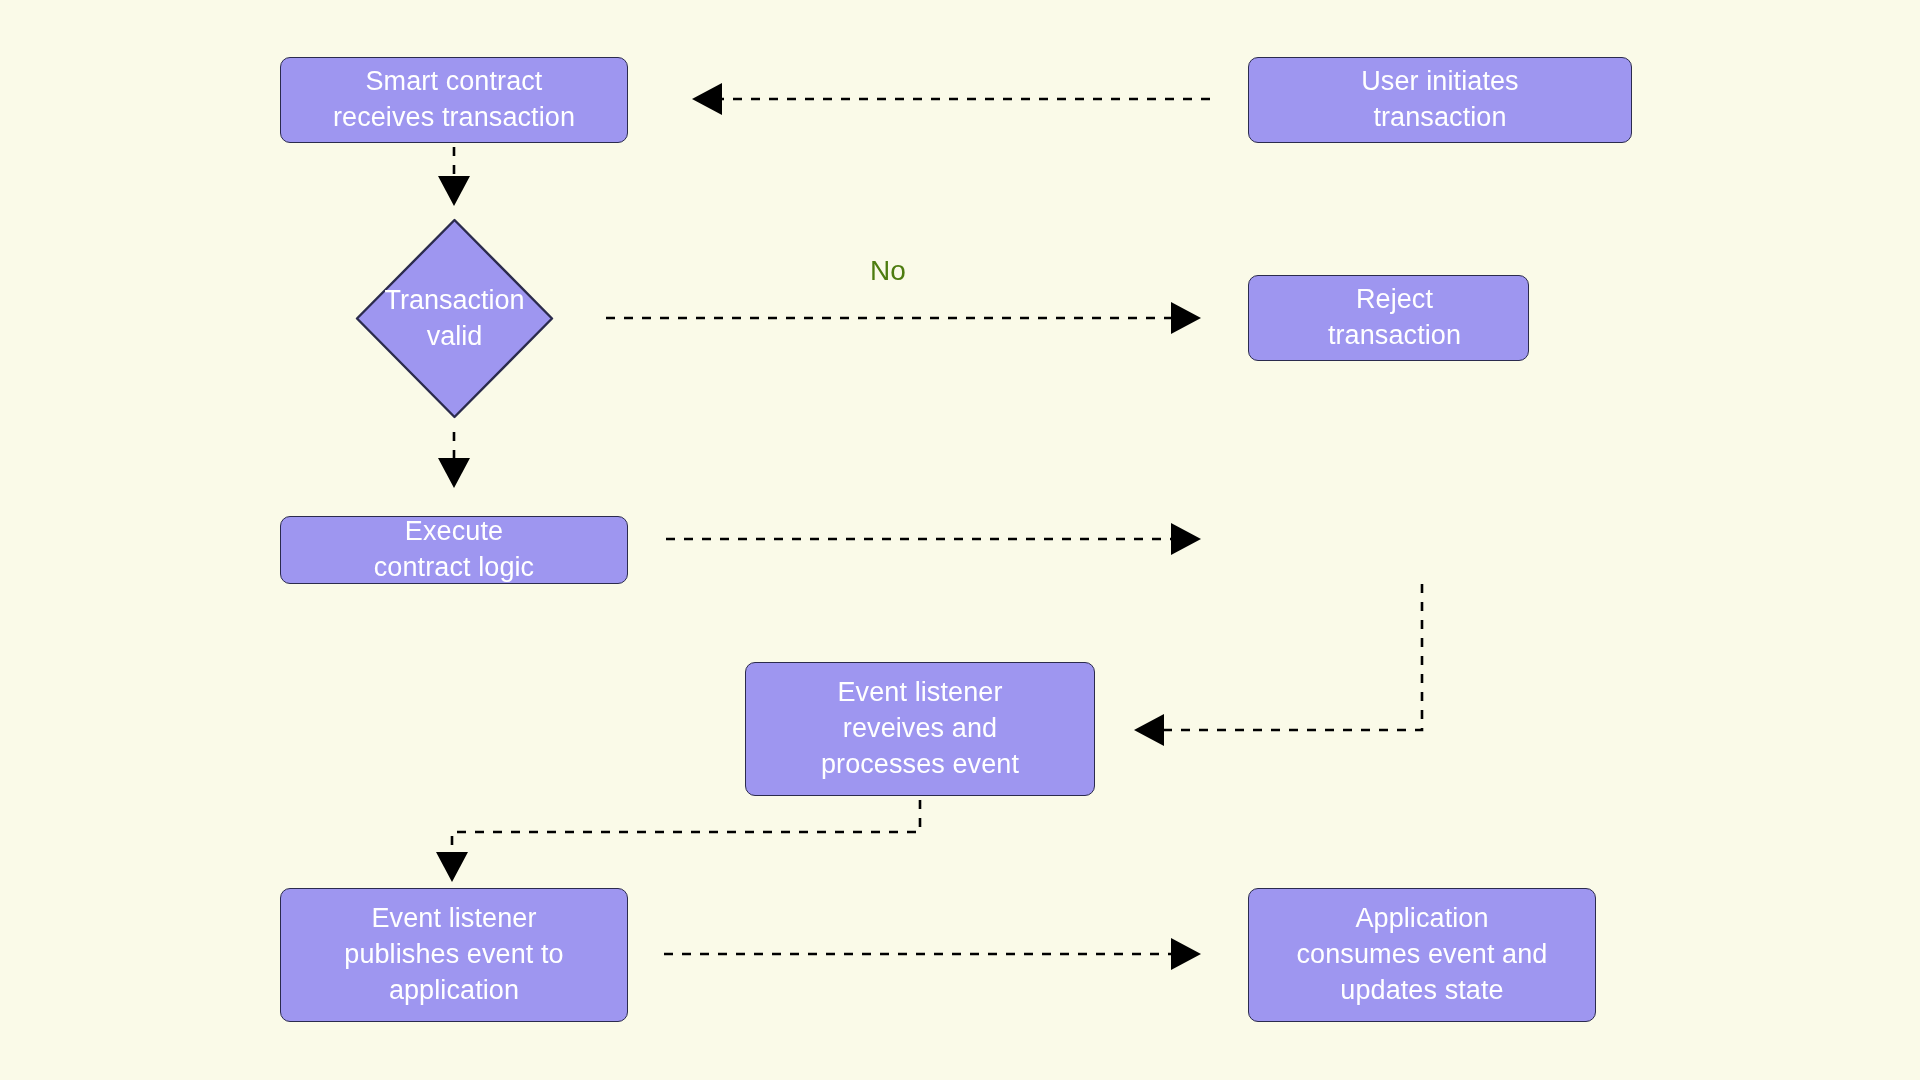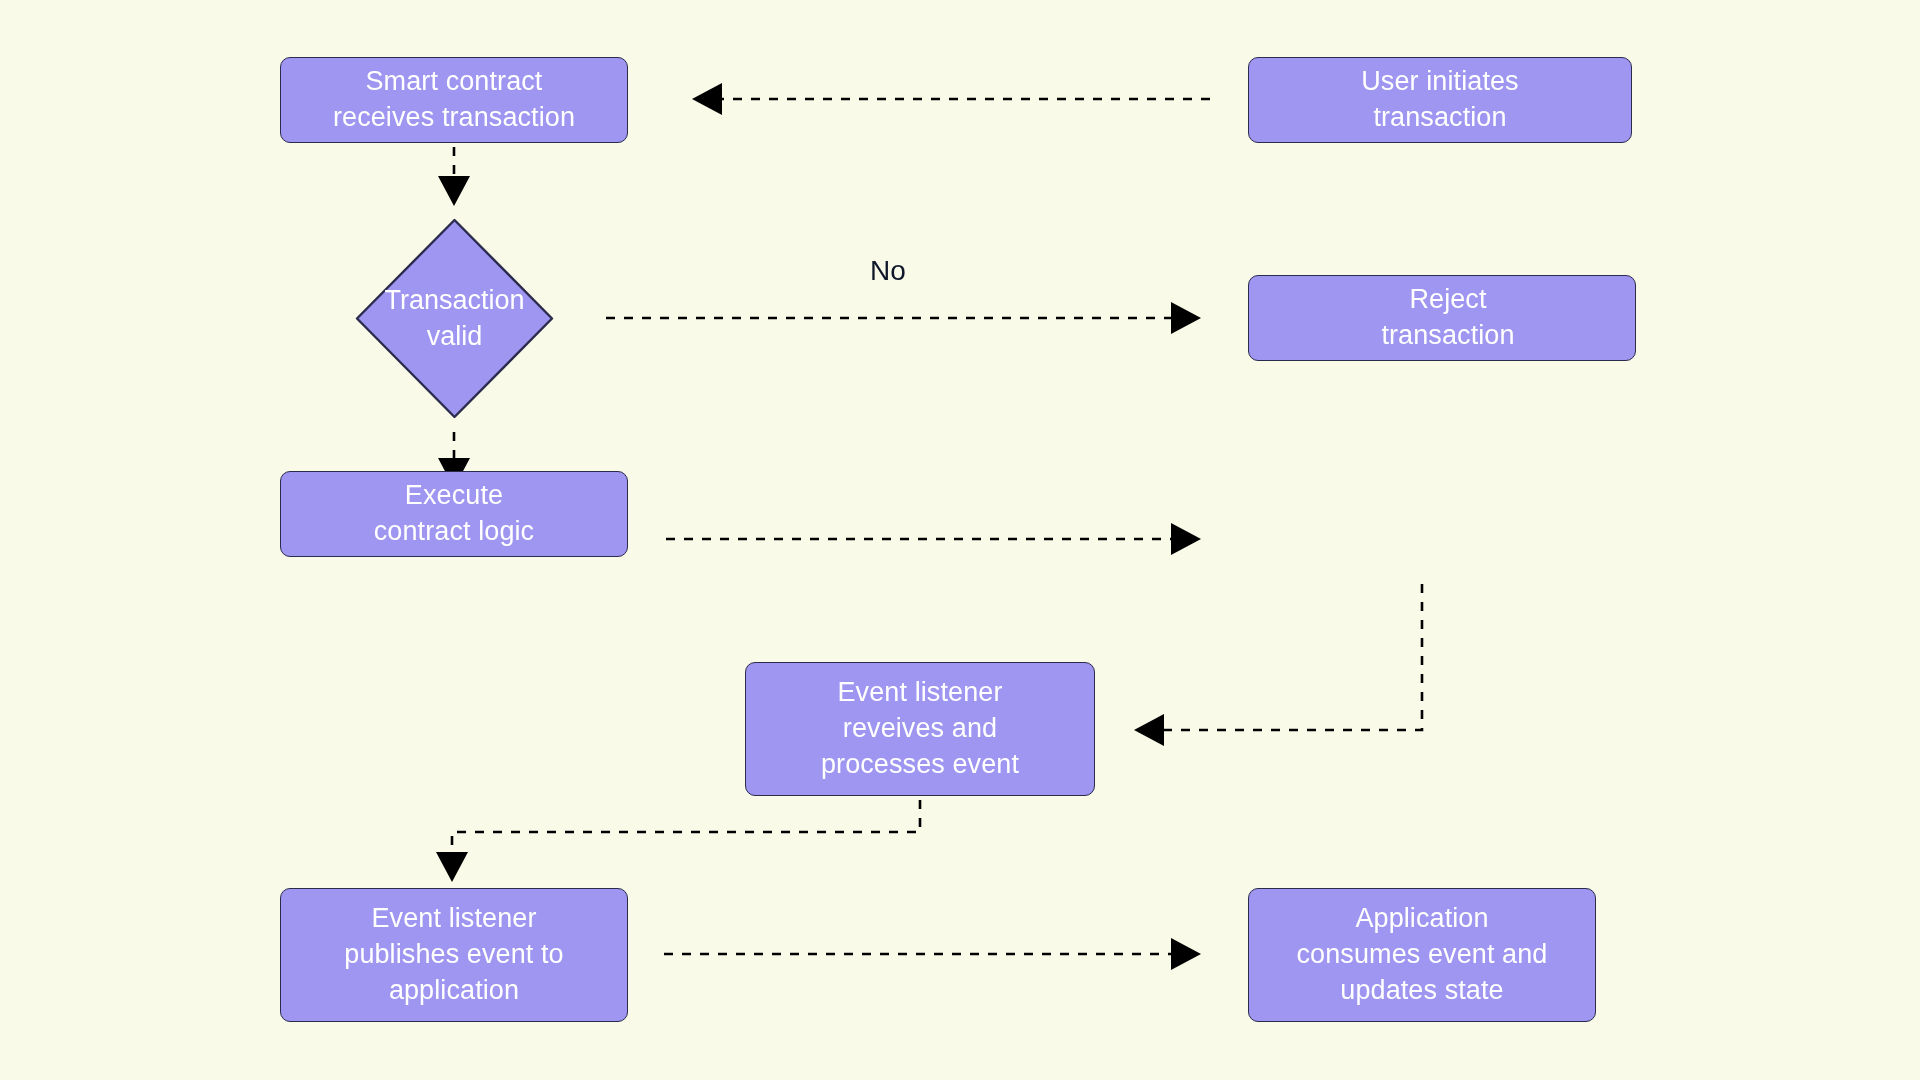--- a/index.html
+++ b/index.html
@@ -64,21 +64,21 @@
     z-index: 2;
     color: #ffffff;
     text-align: center;
     font-size: 27px;
     line-height: 1.33;
     white-space: pre-line;
     font-family: "Liberation Sans", sans-serif;
   }
   .edge-label {
     position: absolute;
-    color: #0f172a;
+    color: #4d7c0f;
     font-size: 28px;
     font-family: "Liberation Sans", sans-serif;
     white-space: nowrap;
   }
 </style>
 </head>
 <body>
 
 <div id="canvas">
 
@@ -132,24 +132,24 @@
 transaction</div>
 
   <div class="node-diamond" style="left:352px; top:215px; width:205px; height:207px;">
     <svg class="diamond-shape" viewBox="0 0 205 207" preserveAspectRatio="none">
       <path d="M 102.5 5 L 200 103.5 L 102.5 202 L 5 103.5 Z" fill="#9e96f0" stroke="#2b2b4d" stroke-width="2.4" stroke-linejoin="round"></path>
     </svg>
     <div class="diamond-label">Transaction
 valid</div>
   </div>
 
-  <div class="node" style="left:1248px; top:275px; width:388px; height:86px;padding-left:12px;">Reject
+  <div class="node" style="left:1248px; top:275px; width:281px; height:86px;padding-left:12px;">Reject
 transaction</div>
 
-  <div class="node" style="left:280px; top:471px; width:348px; height:86px;">Execute
+  <div class="node" style="left:280px; top:516px; width:348px; height:68px;">Execute
 contract logic</div>
 
 
   <div class="node" style="left:745px; top:662px; width:350px; height:134px;">Event listener
 reveives and
 processes event</div>
 
   <div class="node" style="left:280px; top:888px; width:348px; height:134px;">Event listener
 publishes event to
 application</div>

